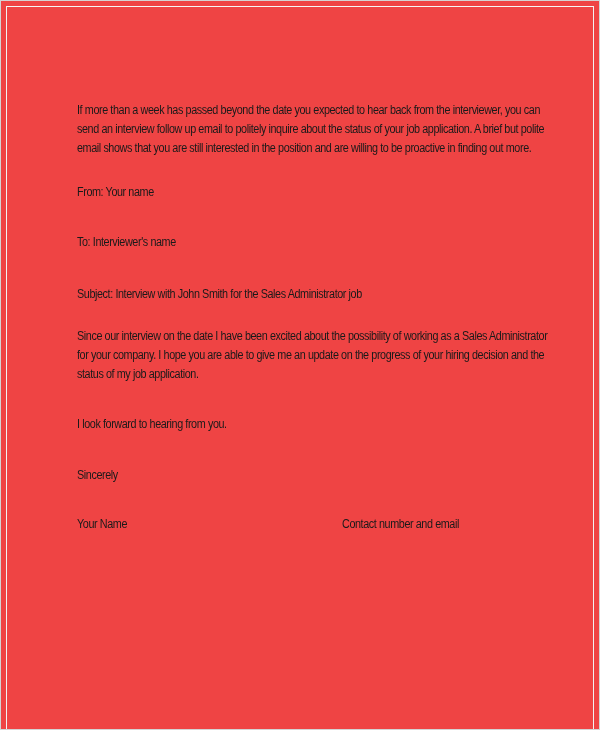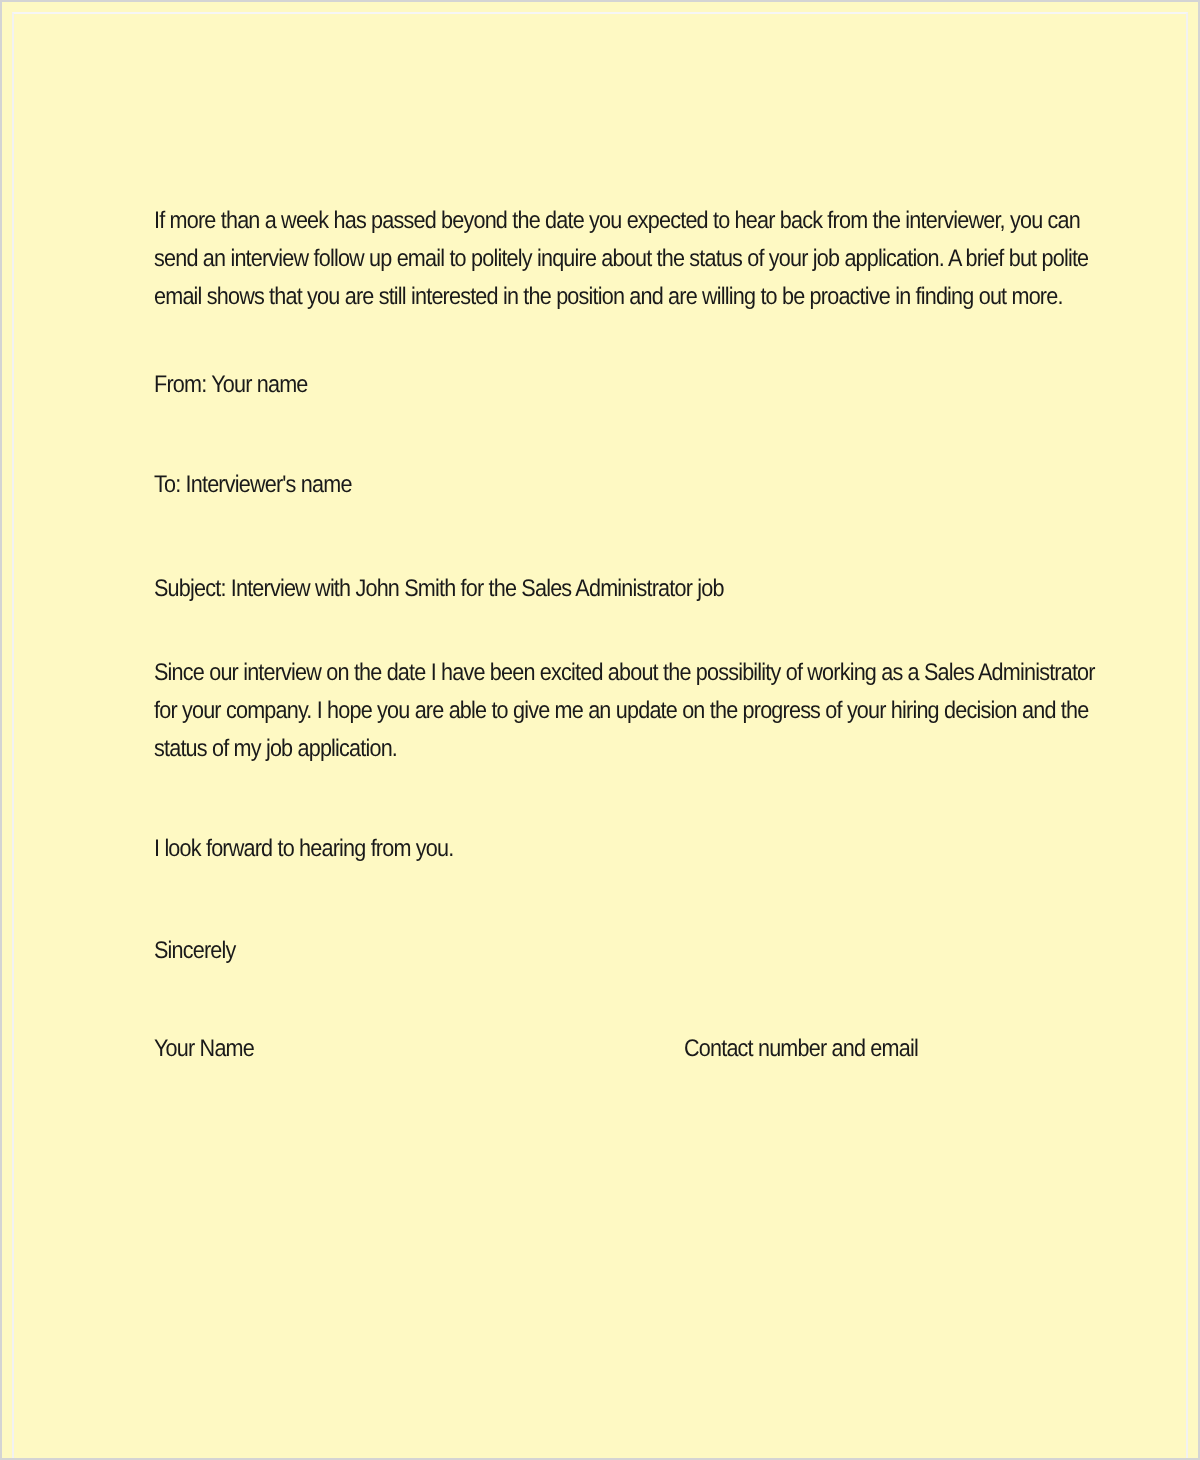--- a/index.html
+++ b/index.html
@@ -13,21 +13,21 @@
       overflow: hidden;
       position: relative;
     }
     .page {
       position: absolute;
       left: 0;
       top: 0;
       width: 598px;
       height: 728px;
       border: 1px solid #d4d4d4;
-      background: #fef9c3;
+      background: #ef4444;
     }
     .page-inner {
       position: absolute;
       left: 5px;
       top: 5px;
       right: 5px;
       bottom: 0;
       border-left: 1px solid #f2f2f2;
       border-right: 1px solid #f2f2f2;
       border-top: 1px solid #f6f6f6;

